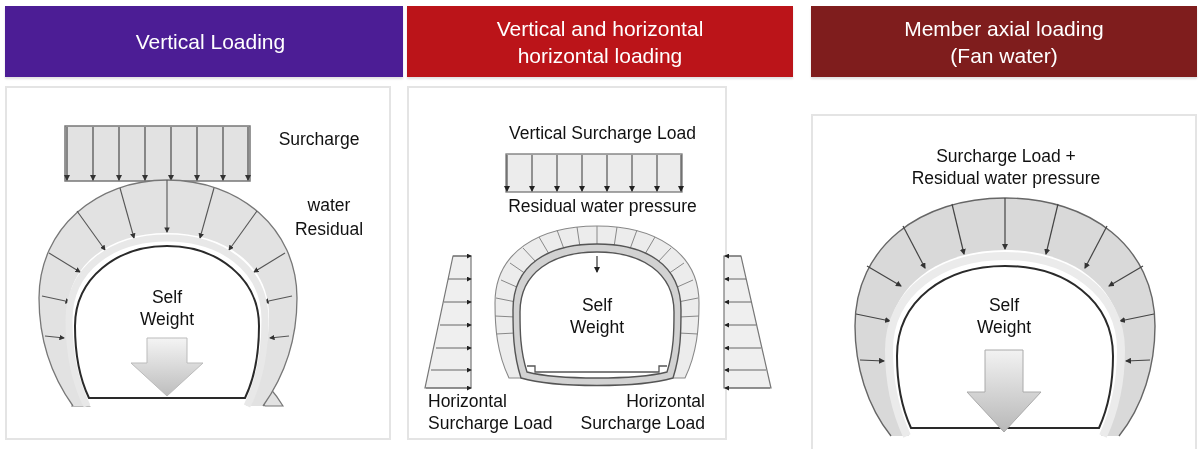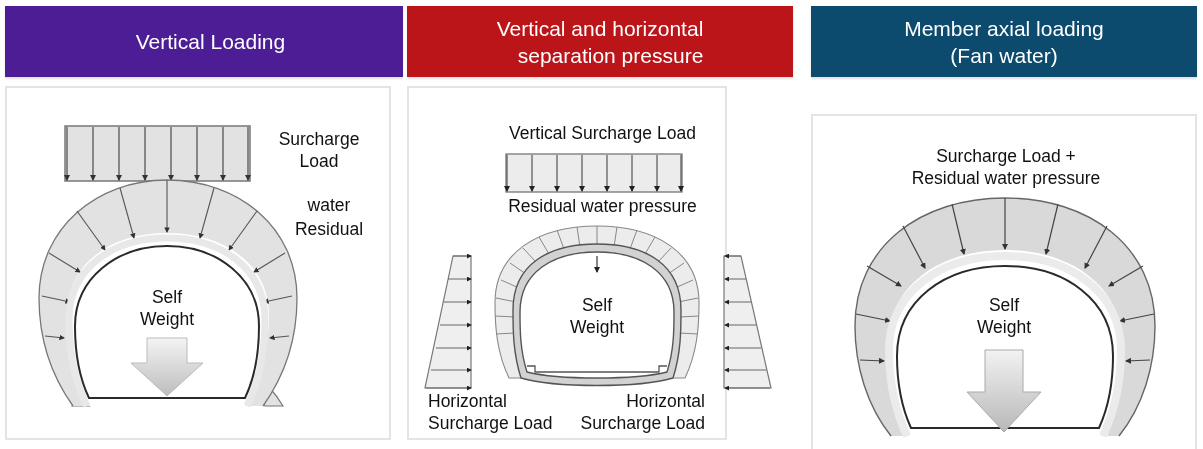--- a/index.html
+++ b/index.html
@@ -10,27 +10,27 @@
   .lbl{position:absolute;color:#111111;font-size:17.5px;line-height:22px;text-align:center;white-space:nowrap;}
   .lbl.left{text-align:left;}
   .lbl.right{text-align:right;}
 </style>
 </head>
 <body>
 
 <div class="hdr" style="left:5px;width:385px;background:#4c1d95;padding-left:13px;">
   <span>Vertical Loading</span>
 </div>
-<div class="hdr" style="left:407px;width:386px;background:#bb1419;text-align:right;">
+<div class="hdr" style="left:407px;width:386px;background:#bb1419;">
   <div>
     <div>Vertical and horizontal</div>
-    <div>separation pressure</div>
-  </div>
-</div>
-<div class="hdr" style="left:811px;width:386px;background:#0c4a6e;">
+    <div>horizontal loading</div>
+  </div>
+</div>
+<div class="hdr" style="left:811px;width:386px;background:#7f1d1d;">
   <div>
     <div>Member axial loading</div>
     <div>(Fan water)</div>
   </div>
 </div>
 
 <div class="panel" style="left:5px;width:386px;">
   <svg width="386" height="354">
     <defs>
       <marker id="ah" viewBox="0 0 6 6" refX="5" refY="3" markerWidth="5" markerHeight="5" orient="auto">
@@ -75,21 +75,20 @@
       </g>
     </g>
 
     <path d="M80,318 C66,290 62,258 62,232 C62,180 106,150 160,150 C214,150 258,180 258,232 C258,258 254,290 240,318" fill="none" stroke="#e8e8e8" stroke-width="7"></path>
     <path d="M82,310 C70,285 68,260 68,238 C68,190 110,158 160,158 C210,158 252,190 252,238 C252,260 250,285 238,310 Z" fill="#ffffff" stroke="#2a2a2a" stroke-width="2"></path>
 
     <path d="M140,250 L180,250 L180,275 L196,275 L160,308 L124,275 L140,275 Z" fill="url(#arrowGrad)" stroke="#bbb" stroke-width="1"></path>
   </svg>
   <div class="lbl" style="left:262px;top:40px;width:100px;text-align:center;">
     <div>Surcharge</div>
-    <div>Load</div>
   </div>
   <div class="lbl" style="left:272px;top:105px;width:100px;line-height:24px;">
     <div>water</div>
     <div>Residual</div>
   </div>
   <div class="lbl" style="left:110px;top:198px;width:100px;">
     <div>Self</div>
     <div>Weight</div>
   </div>
 </div>

